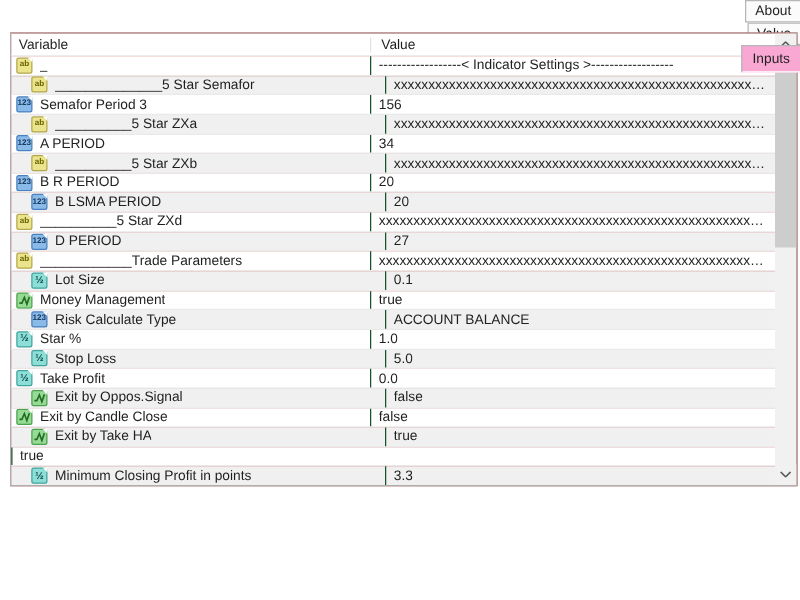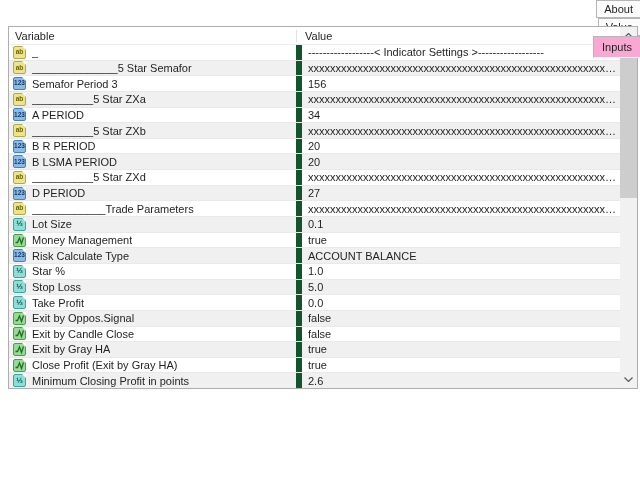--- a/index.html
+++ b/index.html
@@ -36,28 +36,28 @@
     background:#ffffff;box-sizing:border-box;
   }
   .h-var{flex:0 0 287px;padding-left:6px;box-sizing:border-box;overflow:hidden;white-space:nowrap;}
   .h-val{flex:1;min-width:0;border-left:1px solid #e2e2e2;padding-left:8px;box-sizing:border-box;overflow:hidden;white-space:nowrap;}
   .rows{
     position:absolute;left:0;top:18px;bottom:0;width:calc(100% - 17px);
     display:flex;flex-direction:column;
   }
   .row{flex:1 1 0;display:flex;align-items:stretch;border-bottom:1px solid #e9e9e9;box-sizing:border-box;background:#ffffff;}
   .row:last-child{border-bottom:none;}
-  .row.alt{background:#f0f0f0;}
+  .row.alt{background:#f0f0f0;padding-left:12px;}
   .cell-var{
     flex:0 0 287px;min-width:0;display:flex;align-items:center;gap:6px;
     padding-left:4px;box-sizing:border-box;overflow:hidden;white-space:nowrap;
   }
   .cell-val{
     flex:1;min-width:0;display:flex;align-items:center;
-    border-left:6px solid #14532d;padding:0 4px 0 6px;box-sizing:border-box;
+    border-left:1px solid #14532d;padding:0 4px 0 6px;box-sizing:border-box;
   }
   .vvalue{display:block;min-width:0;max-width:100%;overflow:hidden;text-overflow:ellipsis;white-space:nowrap;}
   .vlabel{overflow:hidden;white-space:nowrap;}
   
   .ticon{
     flex:0 0 13px;width:13px;height:13px;box-sizing:border-box;
     border-radius:2px;border:1px solid;position:relative;
     display:flex;align-items:center;justify-content:center;
     font-weight:bold;font-size:6.5px;letter-spacing:0;line-height:1;
   }
@@ -282,46 +282,38 @@
           <span class="vvalue">false</span>
         </div>
       </div>
       <div class="row alt">
         <div class="cell-var">
           <span class="ticon t-boolean">
             <svg width="11" height="11" viewBox="0 0 11 11">
               <polyline points="1.5,7.5 3.5,7.5 5.5,3 7.5,8.5 9.5,2.5" fill="none" stroke="#256b25" stroke-width="1.3"></polyline>
             </svg>
           </span>
-          <span class="vlabel">Exit by Gray HA</span>
+          <span class="vlabel">Exit by Take HA</span>
         </div>
         <div class="cell-val">
           <span class="vvalue">true</span>
         </div>
       </div>
       <div class="row">
-        <div class="cell-var">
-          <span class="ticon t-boolean">
-            <svg width="11" height="11" viewBox="0 0 11 11">
-              <polyline points="1.5,7.5 3.5,7.5 5.5,3 7.5,8.5 9.5,2.5" fill="none" stroke="#256b25" stroke-width="1.3"></polyline>
-            </svg>
-          </span>
-          <span class="vlabel">Close Profit (Exit by Gray HA)</span>
-        </div>
         <div class="cell-val">
           <span class="vvalue">true</span>
         </div>
       </div>
       <div class="row alt">
         <div class="cell-var">
           <span class="ticon t-double">½</span>
           <span class="vlabel">Minimum Closing Profit in points</span>
         </div>
         <div class="cell-val">
-          <span class="vvalue">2.6</span>
+          <span class="vvalue">3.3</span>
         </div>
       </div>
     </div>
 
   <div class="scrollbar">
     <div class="sb-btn up">
       <svg width="9" height="5" viewBox="0 0 9 5">
           <polyline points="0.5,4.5 4.5,0.5 8.5,4.5" fill="none" stroke="#5c5c5c" stroke-width="1.2"></polyline>
         </svg>
     </div>

